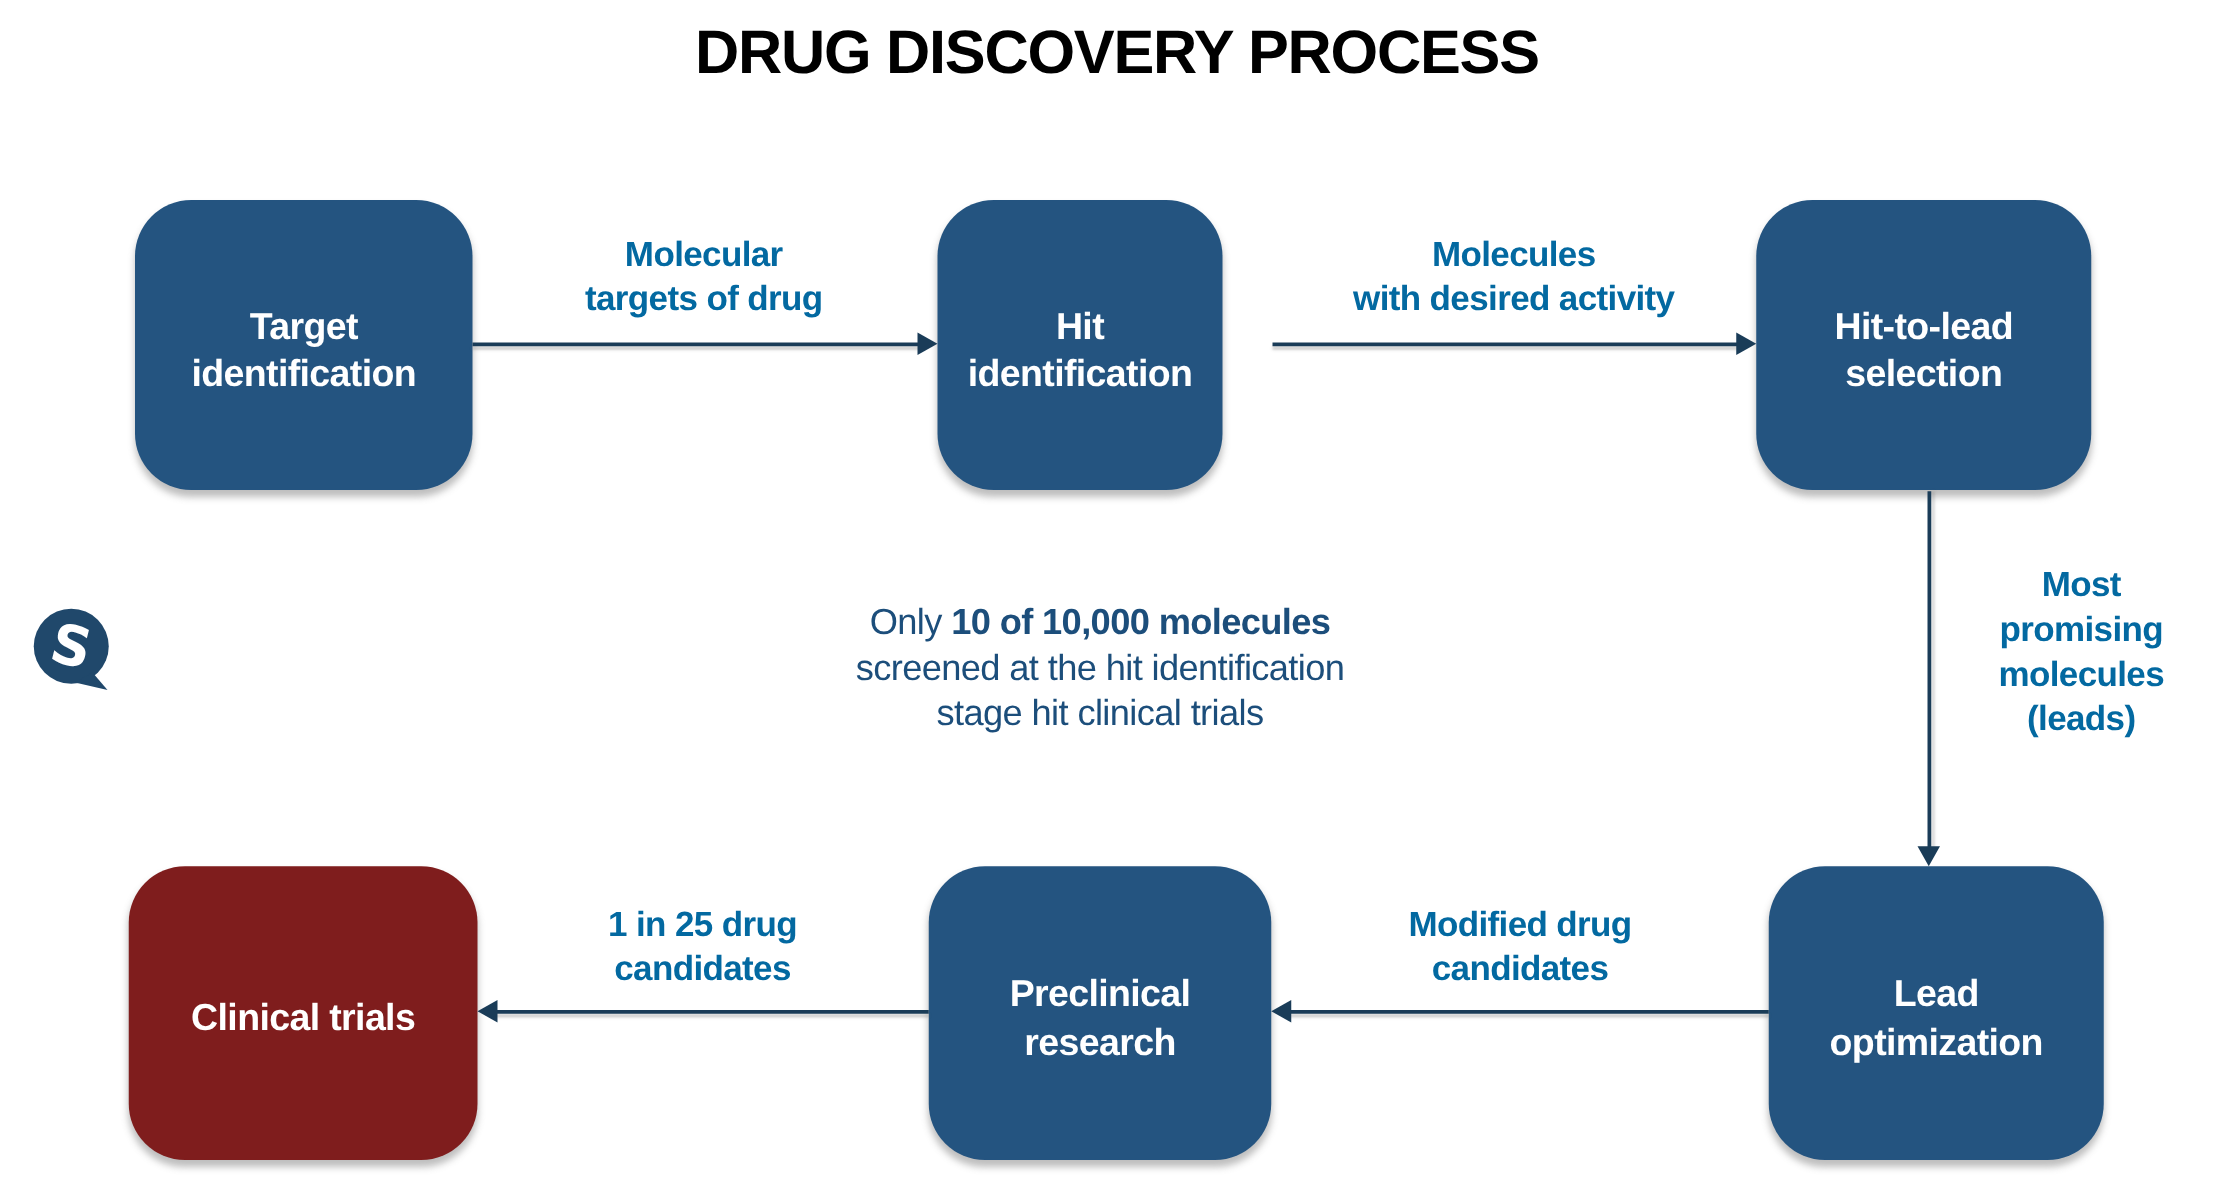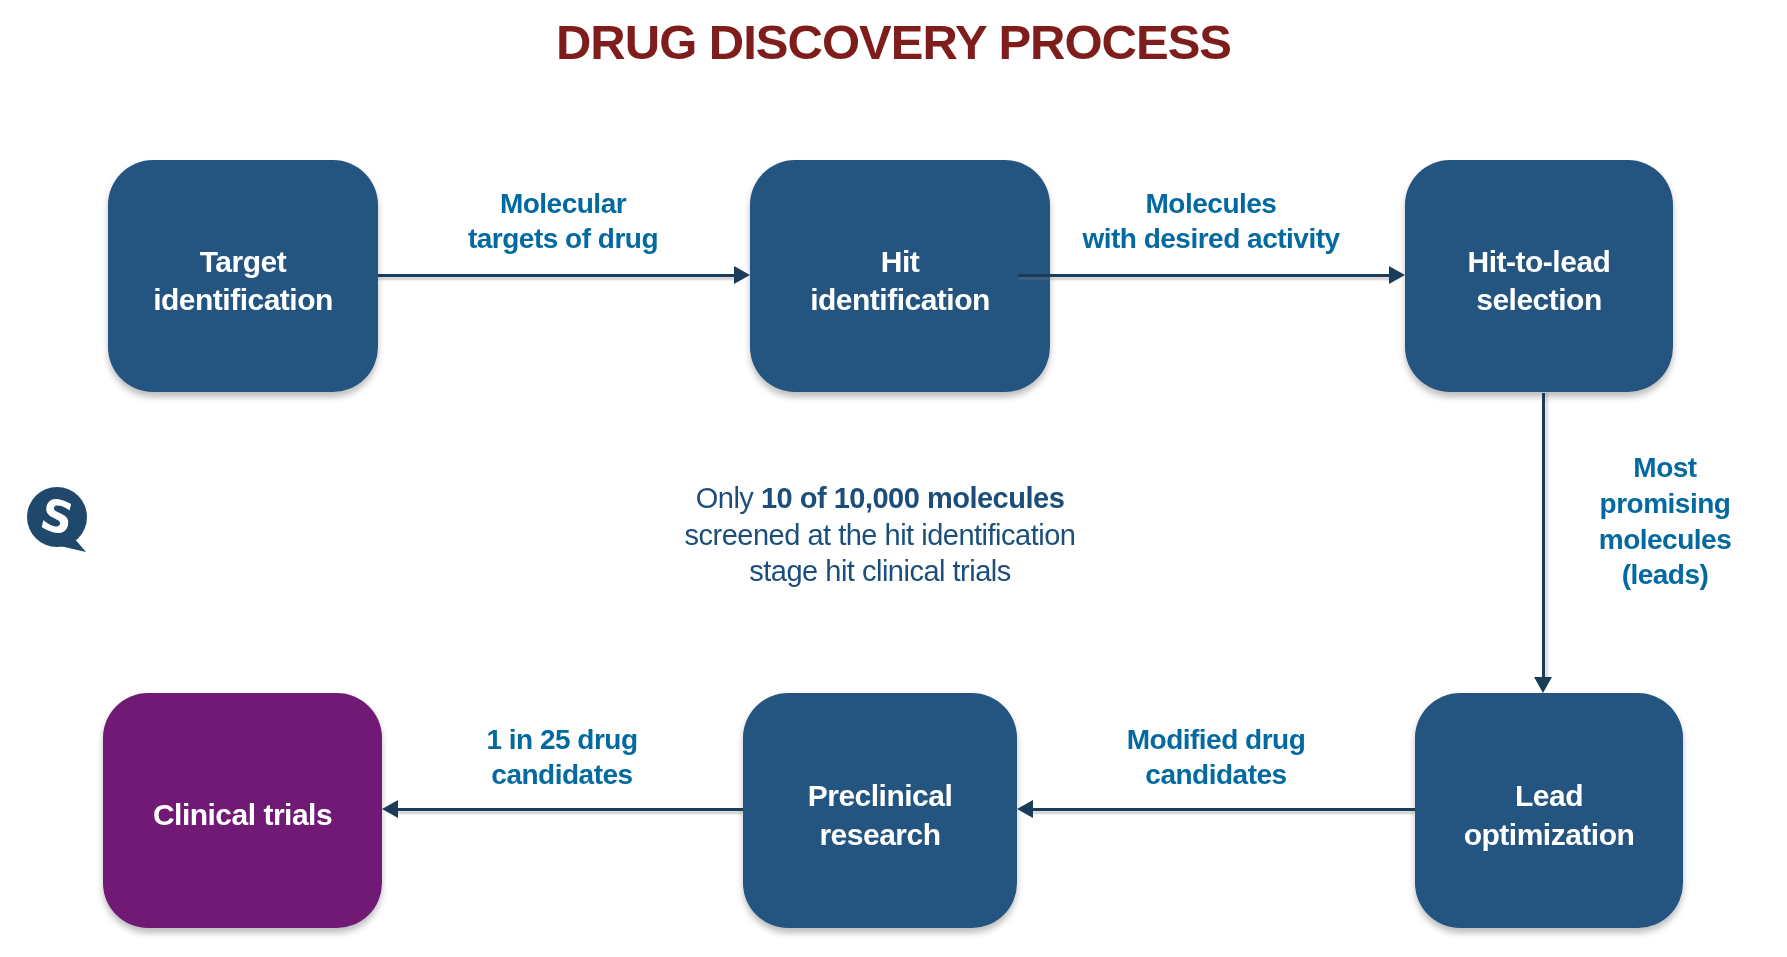--- a/index.html
+++ b/index.html
@@ -16,45 +16,45 @@
 
   .title {
     position: absolute;
     top: 14px;
     left: 0;
     width: 100%;
     text-align: center;
     font-size: 49px;
     font-weight: bold;
     letter-spacing: -1px;
-    color: #7f1d1d;
+    color: #000000;
   }
 
   
   .box {
     position: absolute;
     border-radius: 45px;
     display: flex;
     align-items: center;
     justify-content: center;
     text-align: center;
     padding-top: 10px;
     color: #ffffff;
     font-size: 30px;
     font-weight: bold;
     letter-spacing: -0.5px;
     line-height: 1.27;
     white-space: pre-line;
     box-shadow: 0 5px 6px rgba(110,110,110,0.45);
   }
   .box.blue  { background: #245480; }
-  .box.green { background: #701a75; }
+  .box.green { background: #7f1d1d; }
 
   .box-target      { left: 108px;  top: 160px; width: 270px; height: 232px; }
-  .box-hit         { left: 750px;  top: 160px; width: 300px; height: 232px; }
+  .box-hit         { left: 750px;  top: 160px; width: 228px; height: 232px; }
   .box-hit-to-lead { left: 1405px; top: 160px; width: 268px; height: 232px; }
   .box-clinical    { left: 103px;  top: 693px; width: 279px; height: 235px; }
   .box-preclinical { left: 743px;  top: 693px; width: 274px; height: 235px; }
   .box-lead        { left: 1415px; top: 693px; width: 268px; height: 235px; }
 
   
   .arrow-line {
     position: absolute;
     background: #1A3C58;
     box-shadow: 0 3px 2px rgba(120,120,120,0.35);

